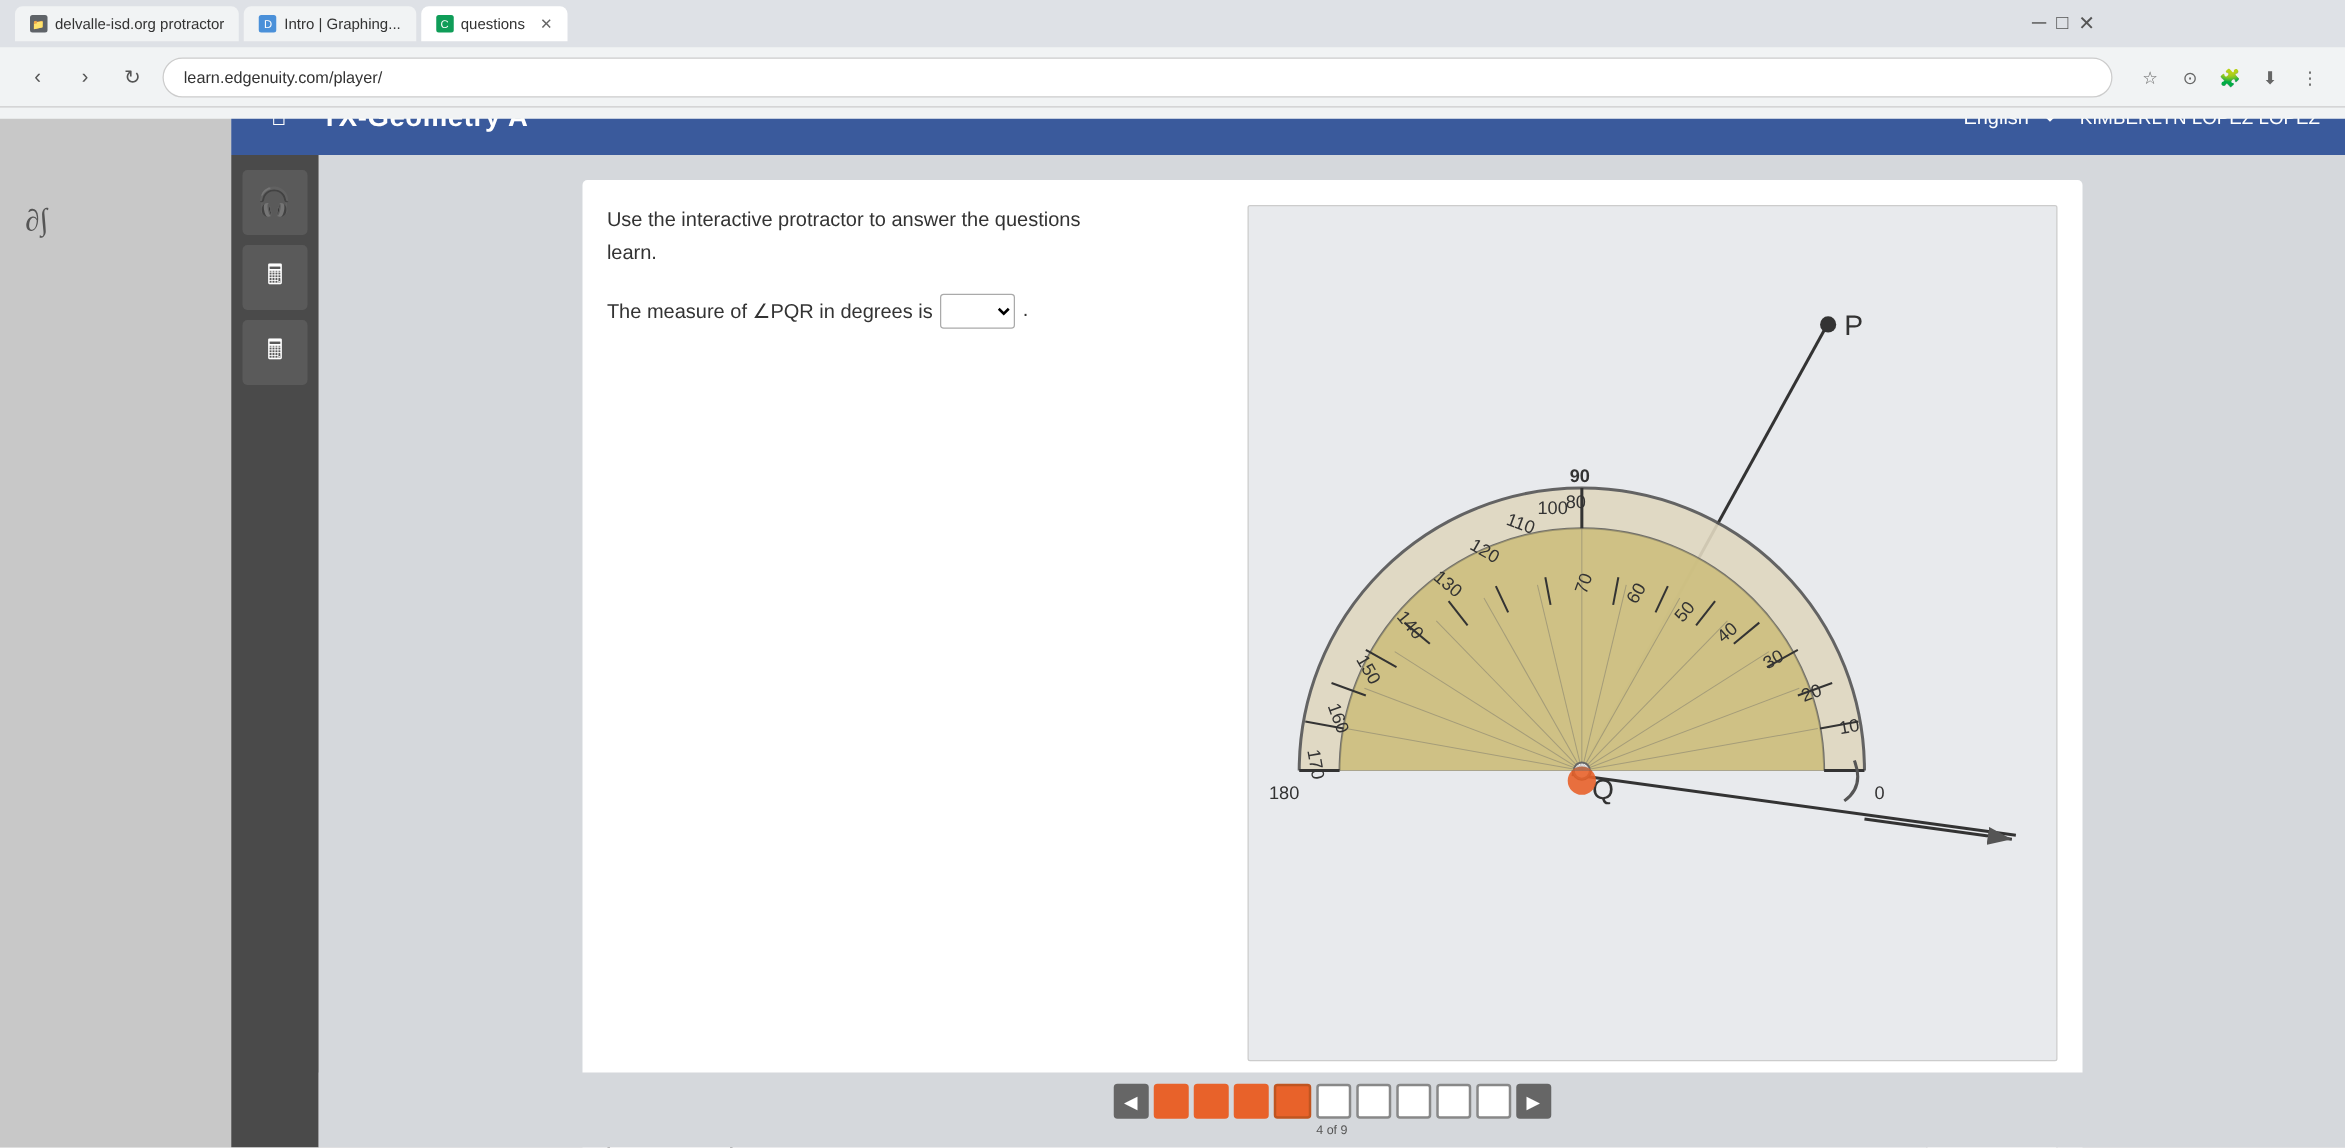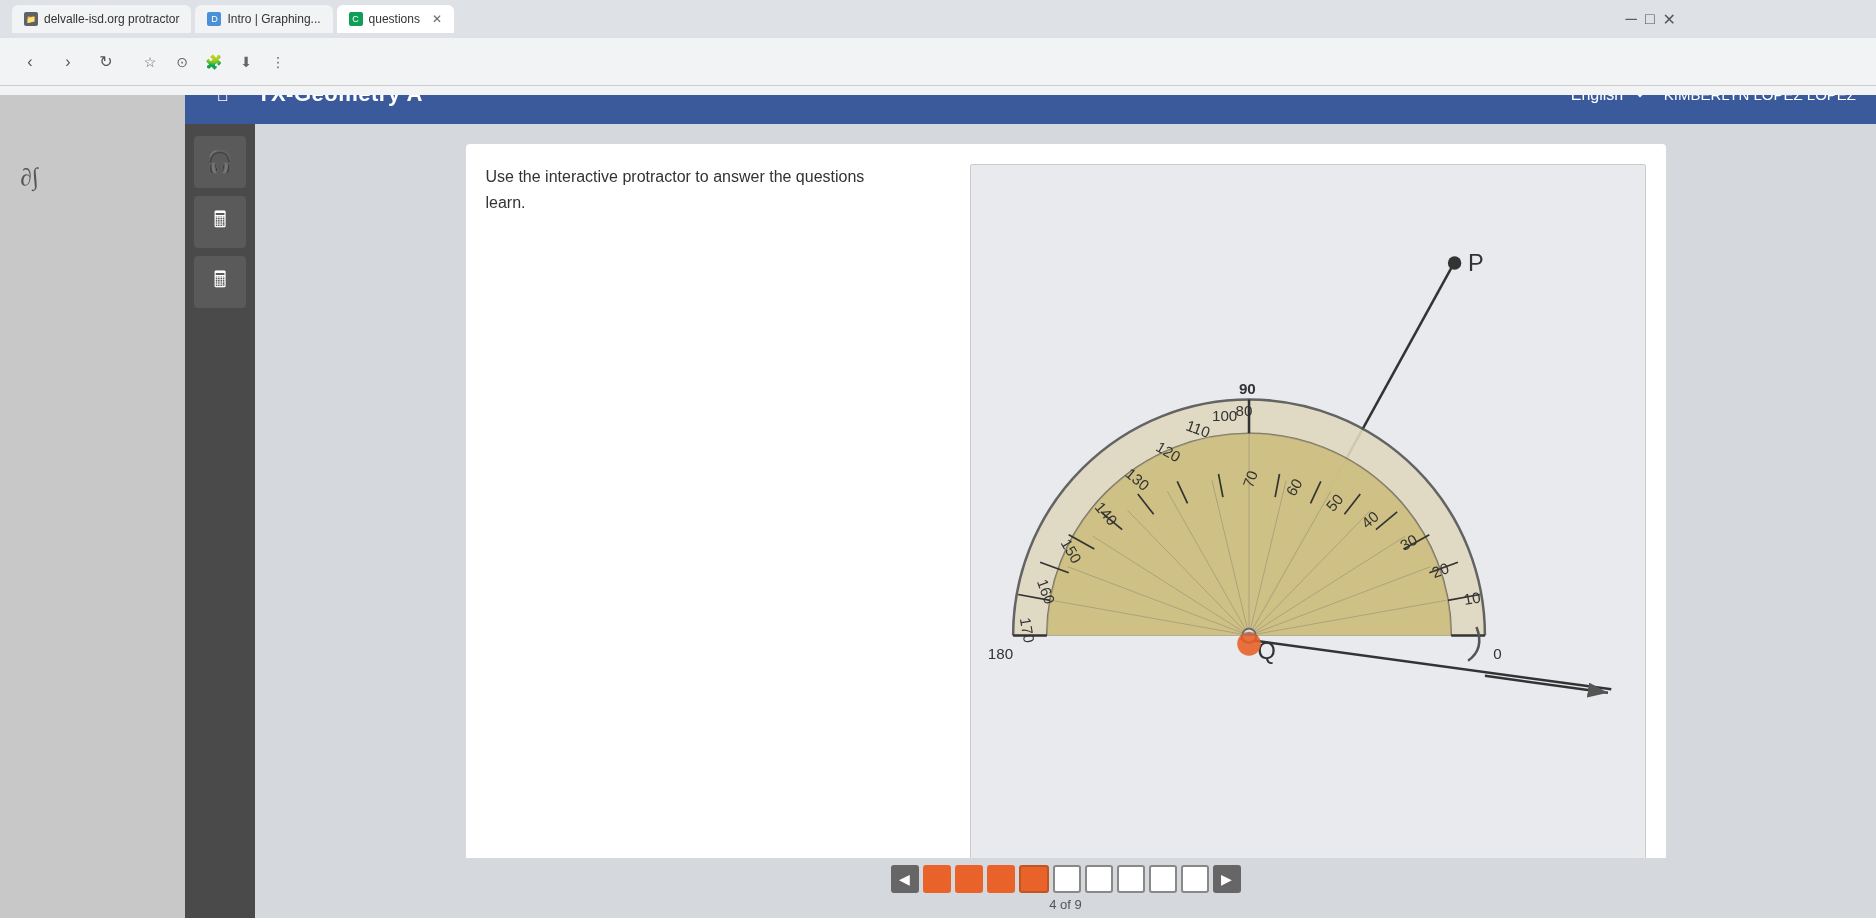--- a/index.html
+++ b/index.html
@@ -226,21 +226,21 @@
       min-height: 600px;
       position: relative;
       display: flex;
       flex-direction: column;
     }
 
     .question-body {
       display: flex;
       flex: 1;
       padding: 20px;
-      gap: 4px;
+      gap: 32px;
     }
 
     .question-text-area {
       flex: 1;
       max-width: 480px;
     }
 
     .question-instruction {
       font-size: 16px;
       color: #333;
@@ -376,21 +376,21 @@
       border-color: #e8622a;
     }
 
     .prog-dot.active {
       background: #e8622a;
       border-color: #c05520;
       width: 30px;
     }
 
     .progress-label {
-      font-size: 13px;
+      font-size: 10px;
       color: #555;
       font-weight: 500;
     }
 
     
     .left-bg {
       position: absolute;
       left: 0;
       top: 64px;
       width: 185px;
@@ -438,20 +438,23 @@
       <span style="cursor:pointer;color:#555;">─</span>
       <span style="cursor:pointer;color:#555;">□</span>
       <span style="cursor:pointer;color:#555;">✕</span>
     </div>
   </div>
 
   <div class="browser-toolbar">
     <button class="toolbar-btn">‹</button>
     <button class="toolbar-btn">›</button>
     <button class="toolbar-btn">↻</button>
+    <div class="address-bar">
+      <span>learn.edgenuity.com/player/</span>
+    </div>
     <div class="toolbar-icons">
       <div class="toolbar-icon-btn">☆</div>
       <div class="toolbar-icon-btn">⊙</div>
       <div class="toolbar-icon-btn">🧩</div>
       <div class="toolbar-icon-btn">⬇</div>
       <div class="toolbar-icon-btn">⋮</div>
     </div>
   </div>
 </div>
 
@@ -481,20 +484,33 @@
       <div class="question-panel">
 
         <div class="question-body">
 
           <div class="question-text-area">
             <p class="question-instruction">
               <span>Use the interactive protractor to answer the questions</span><br>
               <span>learn.</span>
             </p>
 
+            <div class="question-line">
+              <span>The measure of ∠PQR in degrees is</span>
+              <select class="dropdown-select">
+                <option value=""></option>
+                <option value="30">30</option>
+                <option value="45">45</option>
+                <option value="60">60</option>
+                <option value="90">90</option>
+                <option value="120">120</option>
+                <option value="150">150</option>
+              </select>
+              <span>.</span>
+            </div>
 
           </div>
 
           <div class="protractor-area">
             <svg class="protractor-svg" viewBox="0 0 400 420">
 
               <rect width="400" height="420" fill="#e8eaed"></rect>
 
               <line x1="160" y1="280" x2="380" y2="310" stroke="#333" stroke-width="1.5"></line>
 

